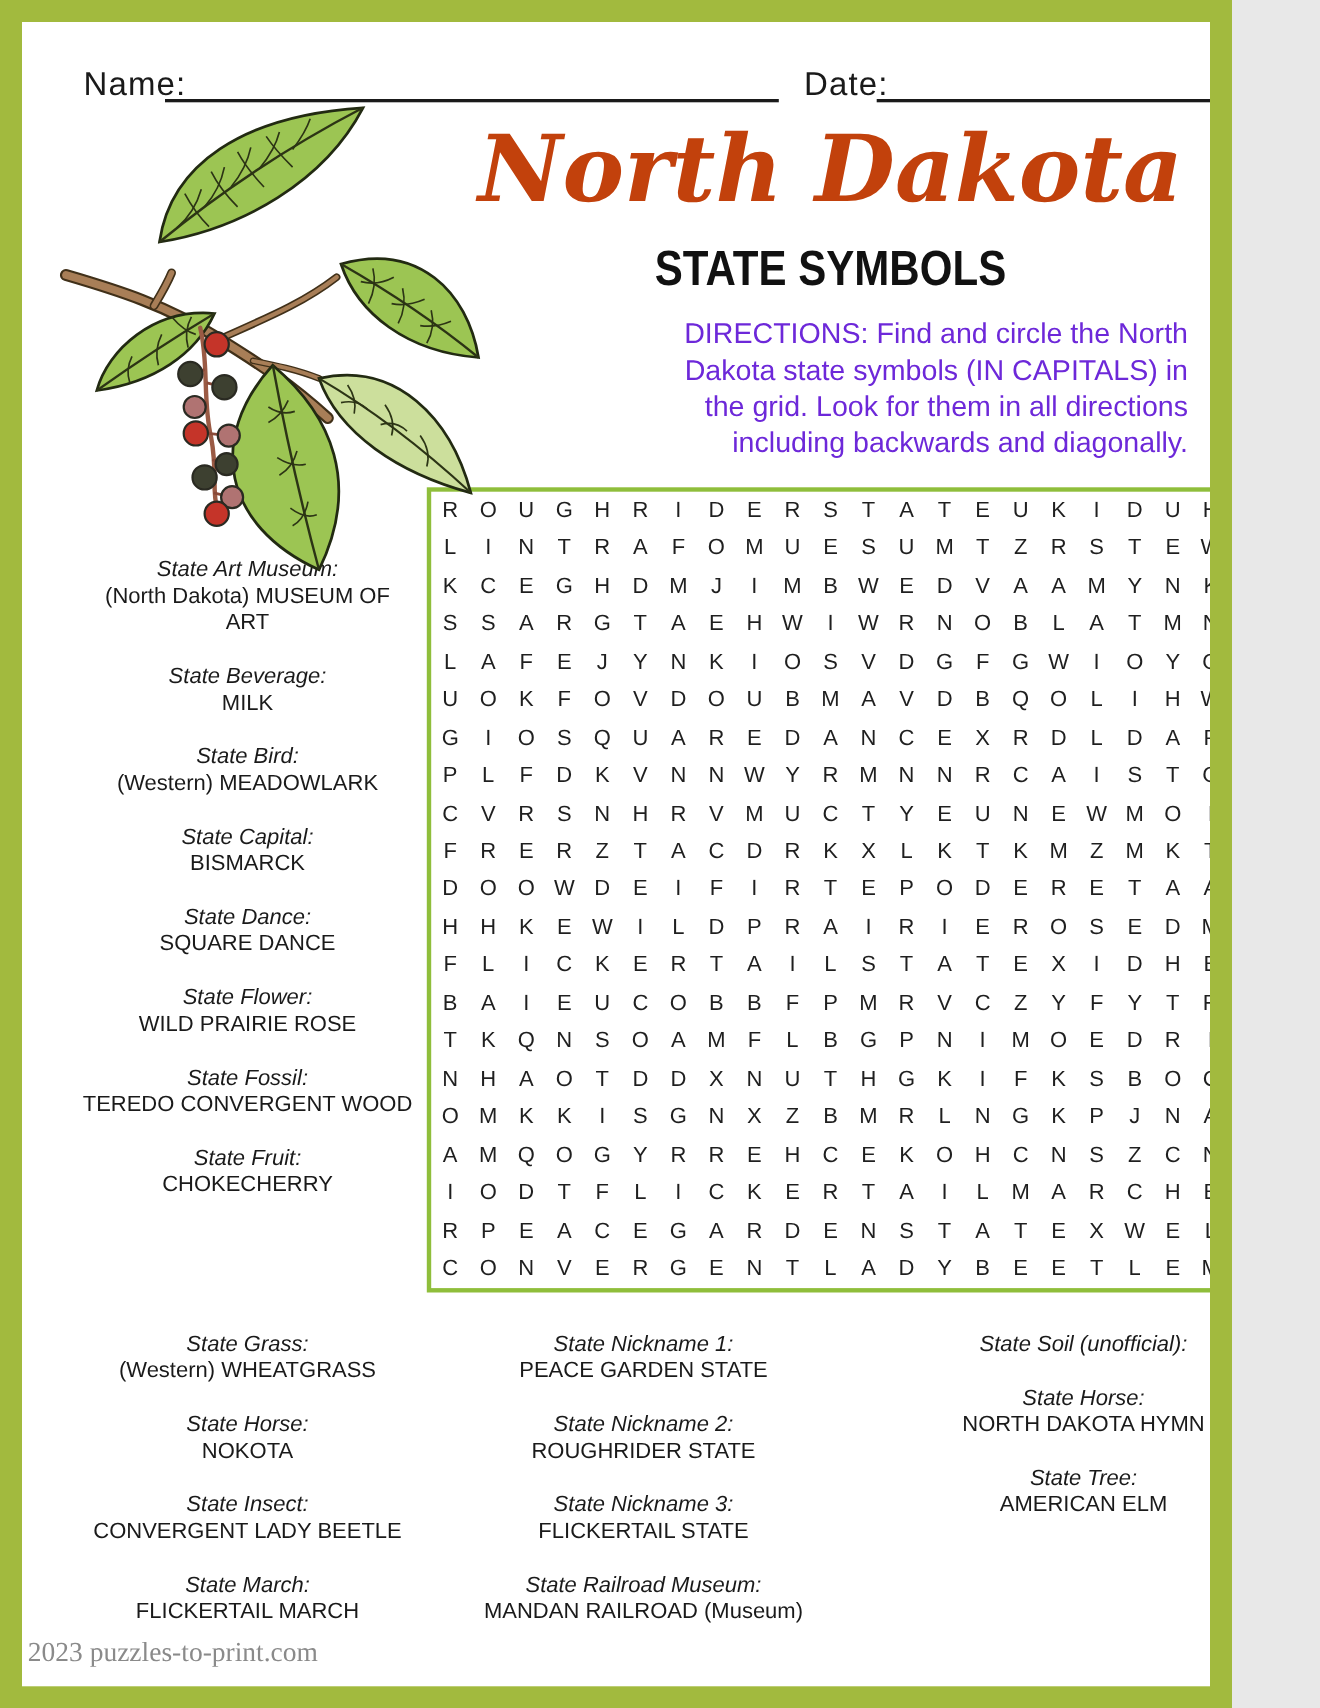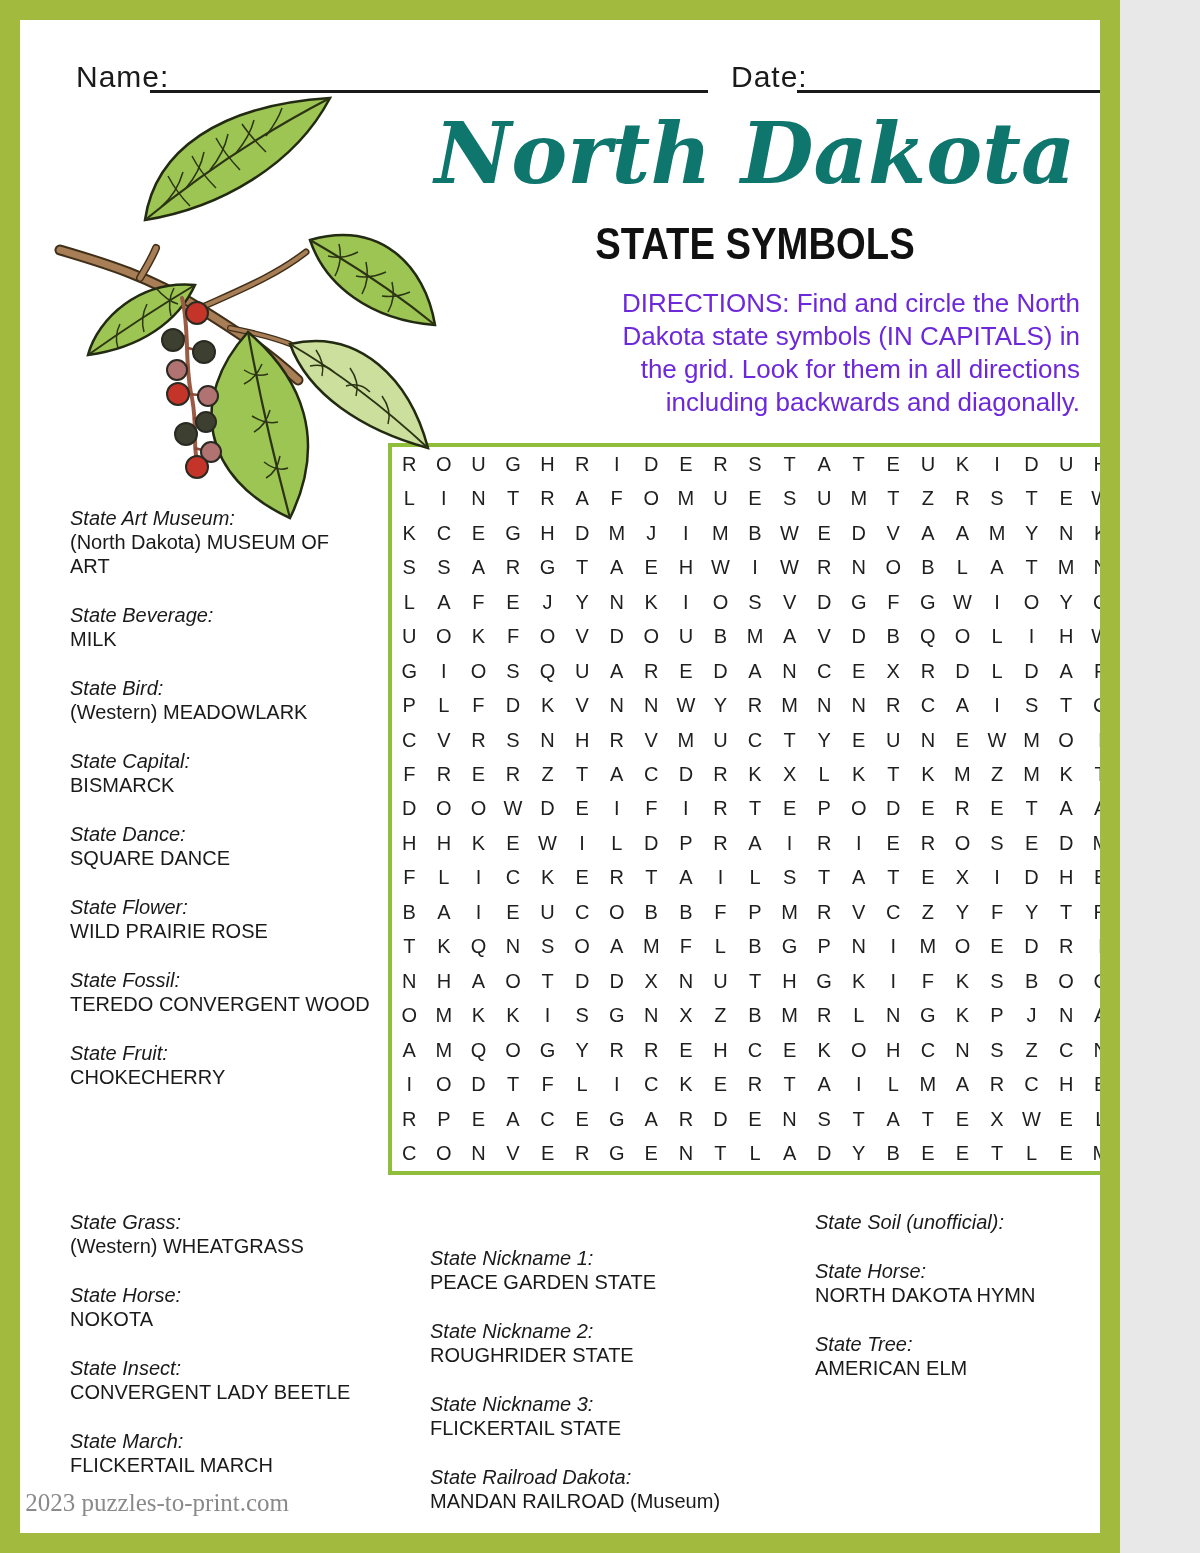--- a/index.html
+++ b/index.html
@@ -11,42 +11,42 @@
   .hd-label{position:absolute;top:60px;font-size:30px;color:#1a1a1a;letter-spacing:1px;}
   #name-label{left:76px;}
   #date-label{left:731px;}
   .write-line{position:absolute;top:90px;height:3px;background:#1a1a1a;}
   #name-line{left:150px;width:558px;}
   #date-line{left:797px;width:343px;}
 
   
   #main-title{position:absolute;left:420px;top:104px;width:670px;text-align:center;
               font-family:cursive,"DejaVu Serif",serif;font-style:italic;font-weight:bold;
-              font-size:84px;line-height:100px;color:#0f766e;white-space:nowrap;}
+              font-size:84px;line-height:100px;color:#c2410c;white-space:nowrap;}
   #subtitle{position:absolute;left:420px;top:218px;width:670px;text-align:center;
             font-size:45px;font-weight:900;color:#111;letter-spacing:0px;
             transform:scaleX(.85);transform-origin:center;}
 
   
   #directions{position:absolute;left:430px;top:287px;width:650px;text-align:right;
               font-size:26px;line-height:33px;color:#6d28d9;}
 
   
   .grid-box{position:absolute;left:388px;top:443px;width:734px;height:732px;
             border:4px solid #8fbe3b;box-sizing:border-box;background:transparent;z-index:1;}
   .grid-inner{display:grid;width:100%;height:100%;
               grid-template-columns:repeat(21,1fr);grid-template-rows:repeat(21,1fr);}
   .cell{display:flex;align-items:center;justify-content:center;
         font-size:20px;color:#1f1f1f;}
 
   
-  .wl-col{position:absolute;color:#1a1a1a;}
+  .wl-col{position:absolute;text-align:center;color:#1a1a1a;}
   #word-list-left{left:70px;top:506px;width:310px;}
   #word-list-bottom-left{left:70px;top:1210px;width:310px;}
-  #word-list-bottom-middle{left:430px;top:1210px;width:350px;margin-top:36px;}
+  #word-list-bottom-middle{left:410px;top:1210px;width:350px;}
   #word-list-bottom-right{left:815px;top:1210px;width:340px;}
   .wl-item{margin-bottom:25px;}
   .wl-label{font-style:italic;font-size:20px;line-height:24px;}
   .wl-value{font-size:20px;line-height:24px;}
 
   #copyright{position:absolute;left:0;top:1489px;width:1200px;text-align:left;
              font-family:"Liberation Serif",serif;font-size:25px;color:#8a8a8a;}
 
   #branch-art{position:absolute;left:40px;top:80px;z-index:5;}
 </style>
@@ -659,21 +659,21 @@
       </div>
       <div class="wl-item">
         <div class="wl-label">State Nickname 2:</div>
         <div class="wl-value">ROUGHRIDER STATE</div>
       </div>
       <div class="wl-item">
         <div class="wl-label">State Nickname 3:</div>
         <div class="wl-value">FLICKERTAIL STATE</div>
       </div>
       <div class="wl-item">
-        <div class="wl-label">State Railroad Dakota:</div>
+        <div class="wl-label">State Railroad Museum:</div>
         <div class="wl-value">MANDAN RAILROAD (Museum)</div>
       </div>
     </div>
   <div class="wl-col" id="word-list-bottom-right">
       <div class="wl-item">
         <div class="wl-label">State Soil (unofficial):</div>
       </div>
       <div class="wl-item">
         <div class="wl-label">State Horse:</div>
         <div class="wl-value">NORTH DAKOTA HYMN</div>

